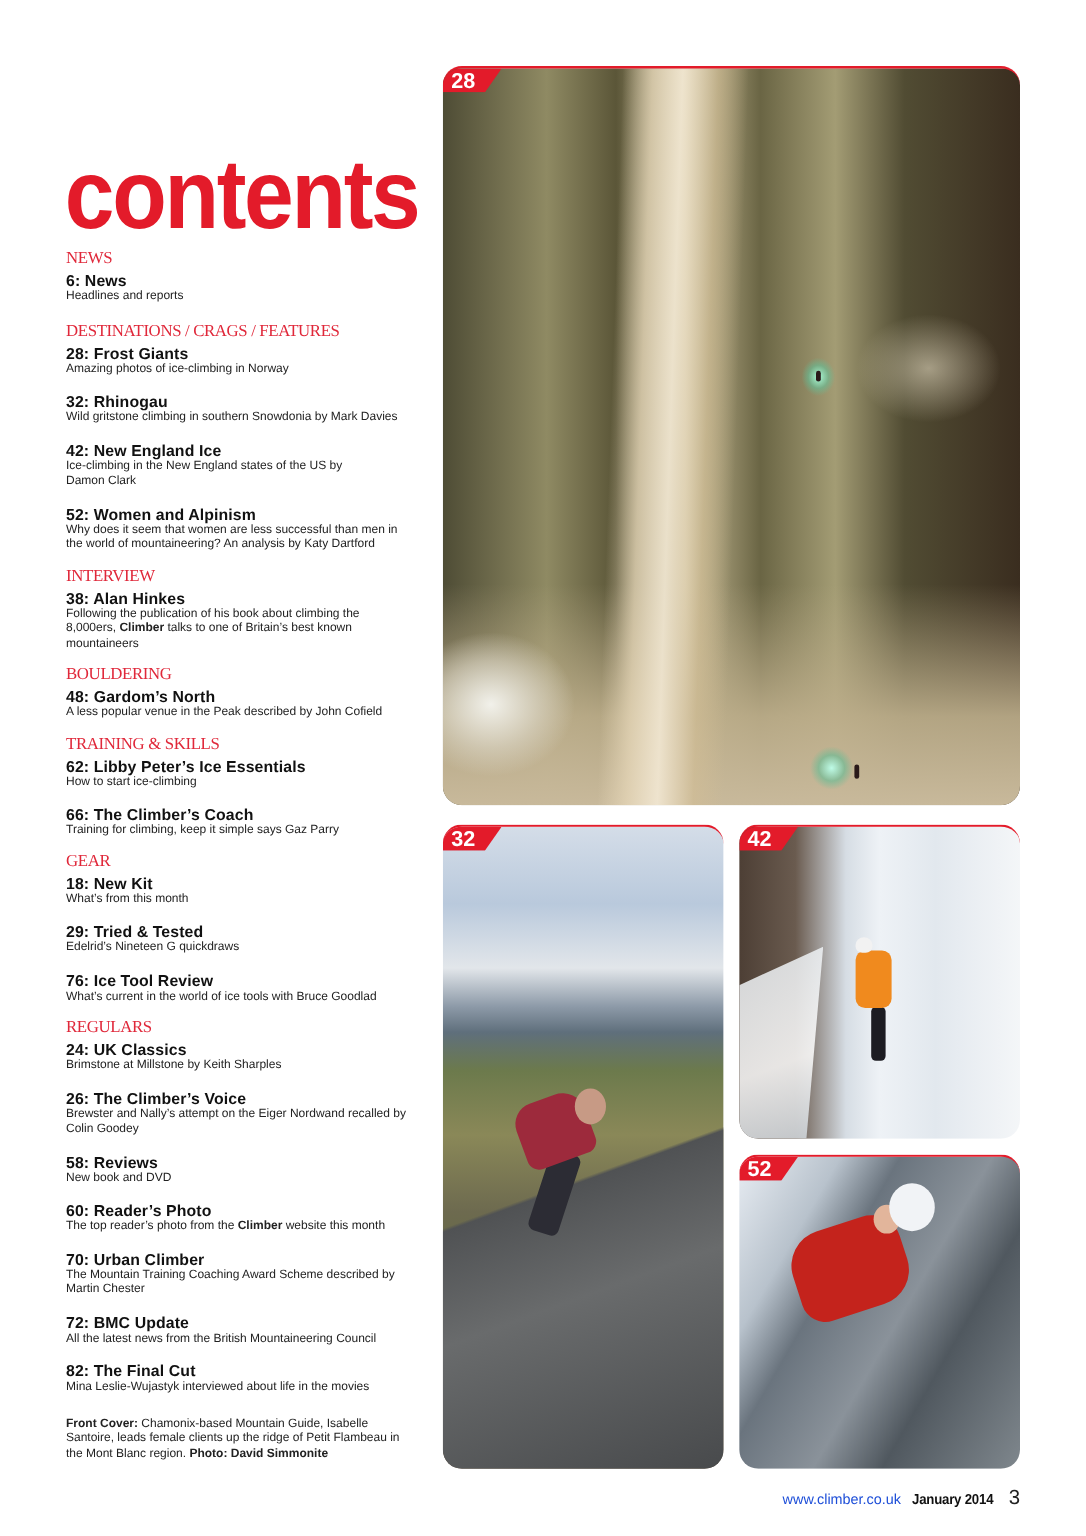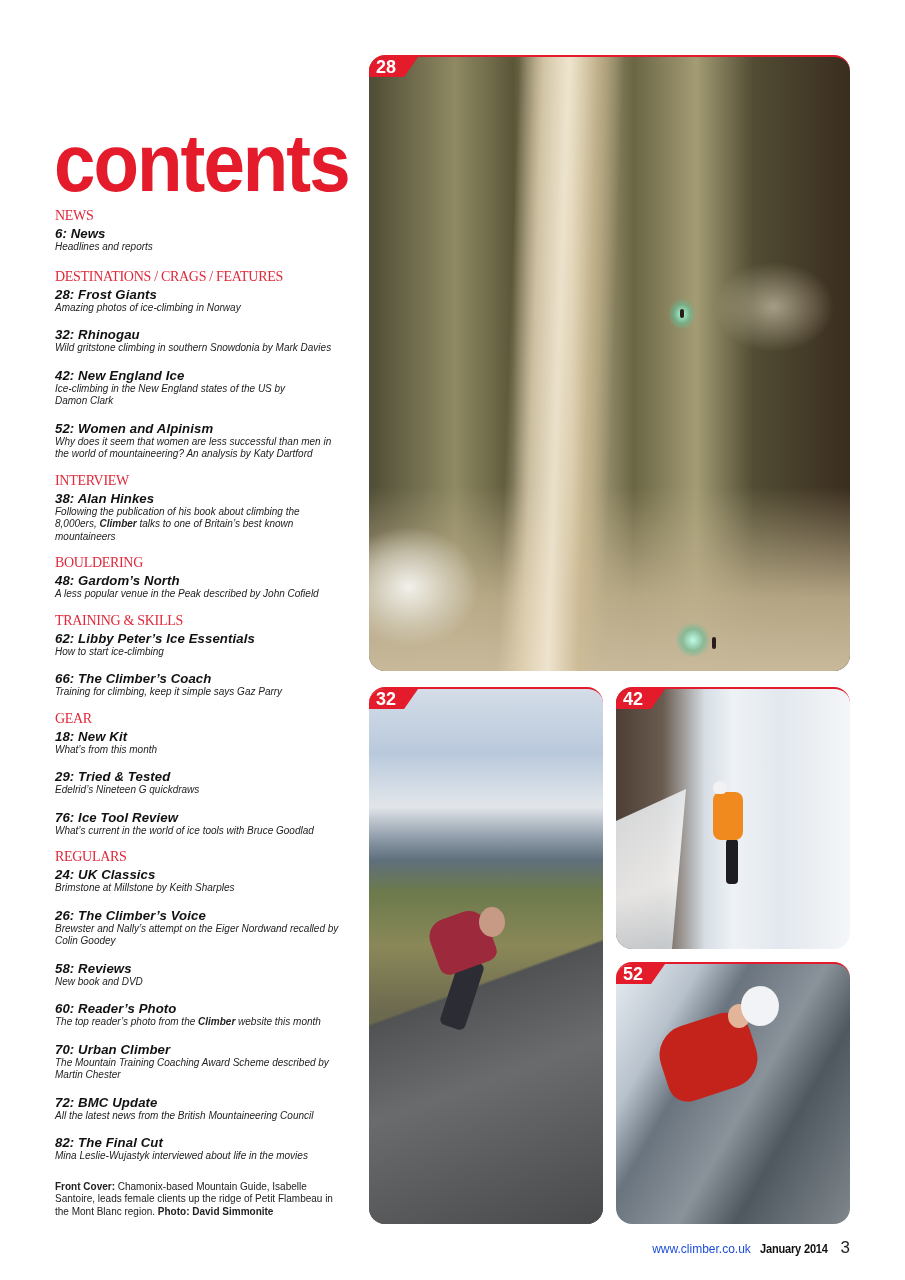--- a/index.html
+++ b/index.html
@@ -13,21 +13,21 @@
     font-size: 76px; line-height: 76px; letter-spacing: -2px;
     color: #e31b2a; transform: scaleX(0.98) scaleY(1.08); transform-origin: left top;
   }
   .toc { position: absolute; left: 55px; top: 206px; width: 300px; }
   .section-head {
     font-family: Liberation Serif, serif; font-weight: 400;
     font-size: 14px; line-height: 20px; color: #e0283a; letter-spacing: -0.3px;
     margin-top: 10px;
   }
   .section-head.first { margin-top: 0; }
-  .entry { margin-bottom: 13px; font-style: italic; }
+  .entry { margin-bottom: 13px; }
   .entry.last-in-section { margin-bottom: 0; }
   .entry-title {
     font-family: "Liberation Sans", sans-serif; font-weight: 700;
     font-size: 13.2px; line-height: 15px; color: #111; letter-spacing: 0.1px;
   }
   .entry-desc {
     font-size: 10px; line-height: 12.5px; color: #222;
   }
   .entry-desc b { font-weight: 700; text-align: center; }
   .cover-note {

